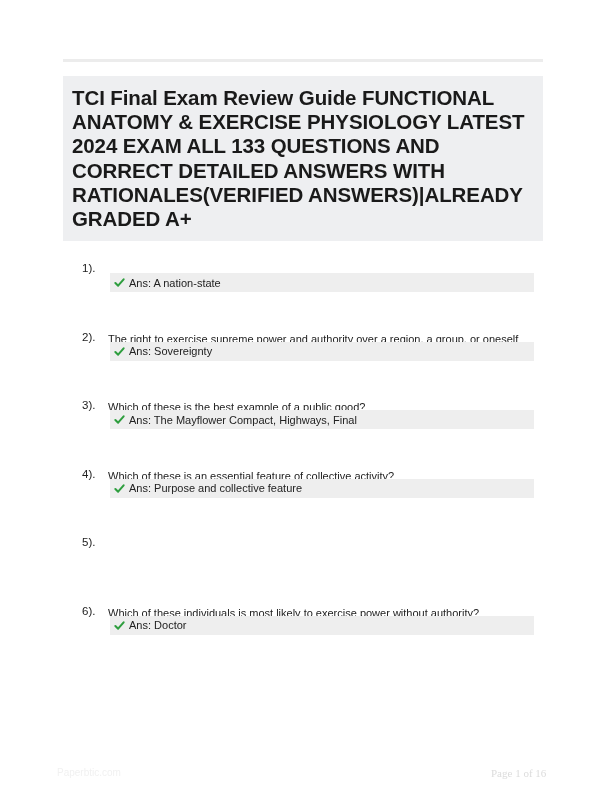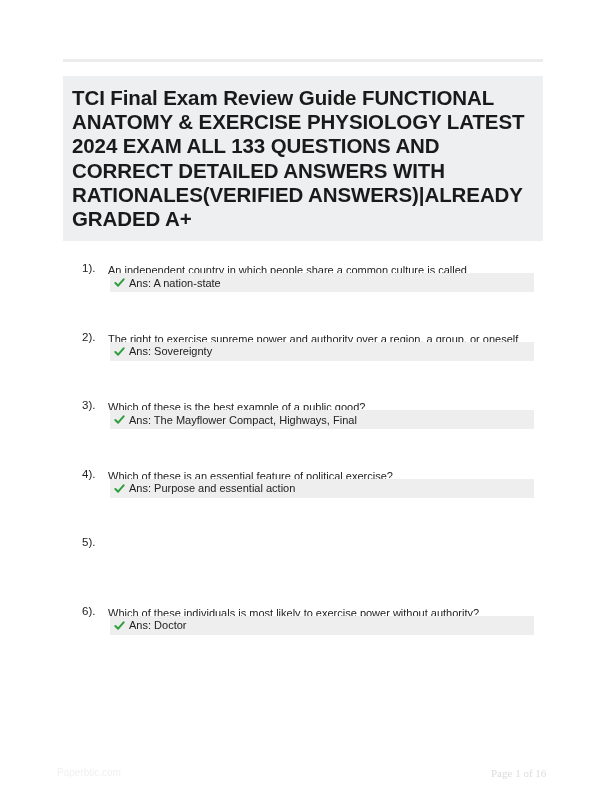--- a/index.html
+++ b/index.html
@@ -51,21 +51,20 @@
 
 <div class="top-rule"></div>
 
 <div class="title-box">
   <h1 class="title-text"> TCI Final Exam Review Guide FUNCTIONAL ANATOMY &amp; EXERCISE PHYSIOLOGY LATEST 2024 EXAM ALL 133 QUESTIONS AND CORRECT DETAILED ANSWERS WITH RATIONALES(VERIFIED ANSWERS)|ALREADY GRADED A+</h1>
 </div>
 
 <div class="qa-list">
   <div class="qa">
     <span class="q-num">1).</span>
-    <span class="q-text">An independent country in which people share a common culture is called</span>
     <div class="ans-box">
       <svg class="check" viewBox="0 0 12 12">
           <path d="M1.5 6.5 L4.5 9.5 L10.5 2.5" fill="none" stroke="#2e9e3e" stroke-width="2.2" stroke-linecap="round" stroke-linejoin="round"></path>
         </svg>
       <span>Ans: A nation-state</span>
     </div>
   </div>
   <div class="qa">
     <span class="q-num">2).</span>
     <span class="q-text">The right to exercise supreme power and authority over a region, a group, or oneself</span>
@@ -81,26 +80,26 @@
     <span class="q-text">Which of these is the best example of a public good?</span>
     <div class="ans-box">
       <svg class="check" viewBox="0 0 12 12">
           <path d="M1.5 6.5 L4.5 9.5 L10.5 2.5" fill="none" stroke="#2e9e3e" stroke-width="2.2" stroke-linecap="round" stroke-linejoin="round"></path>
         </svg>
       <span>Ans: The Mayflower Compact, Highways, Final</span>
     </div>
   </div>
   <div class="qa">
     <span class="q-num">4).</span>
-    <span class="q-text">Which of these is an essential feature of political exercise?</span>
+    <span class="q-text">Which of these is an essential feature of collective activity?</span>
     <div class="ans-box">
       <svg class="check" viewBox="0 0 12 12">
           <path d="M1.5 6.5 L4.5 9.5 L10.5 2.5" fill="none" stroke="#2e9e3e" stroke-width="2.2" stroke-linecap="round" stroke-linejoin="round"></path>
         </svg>
-      <span>Ans: Purpose and essential action</span>
+      <span>Ans: Purpose and collective feature</span>
     </div>
   </div>
   <div class="qa">
     <span class="q-num">5).</span>
   </div>
   <div class="qa">
     <span class="q-num">6).</span>
     <span class="q-text">Which of these individuals is most likely to exercise power without authority?</span>
     <div class="ans-box">
       <svg class="check" viewBox="0 0 12 12">

